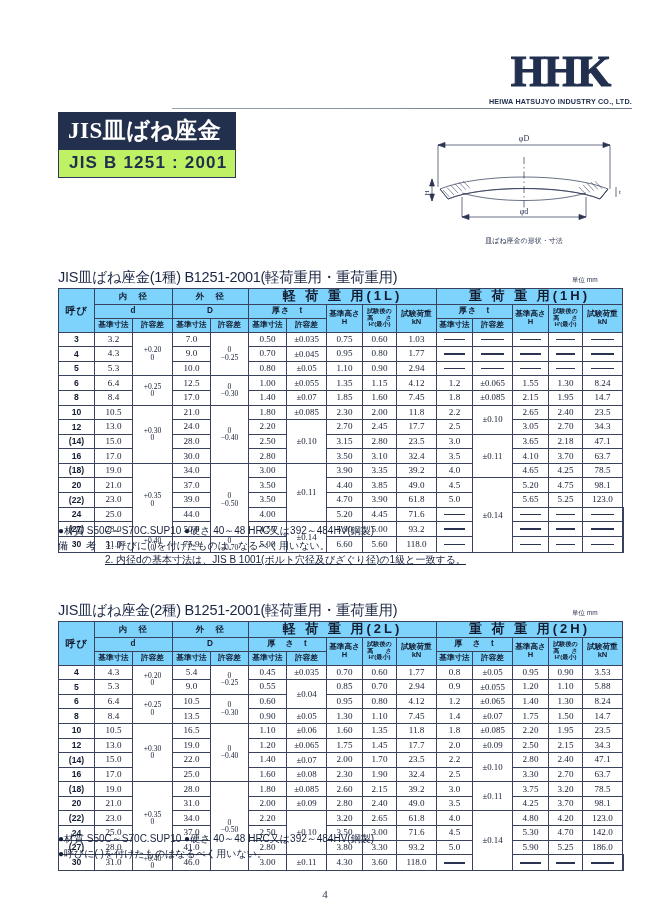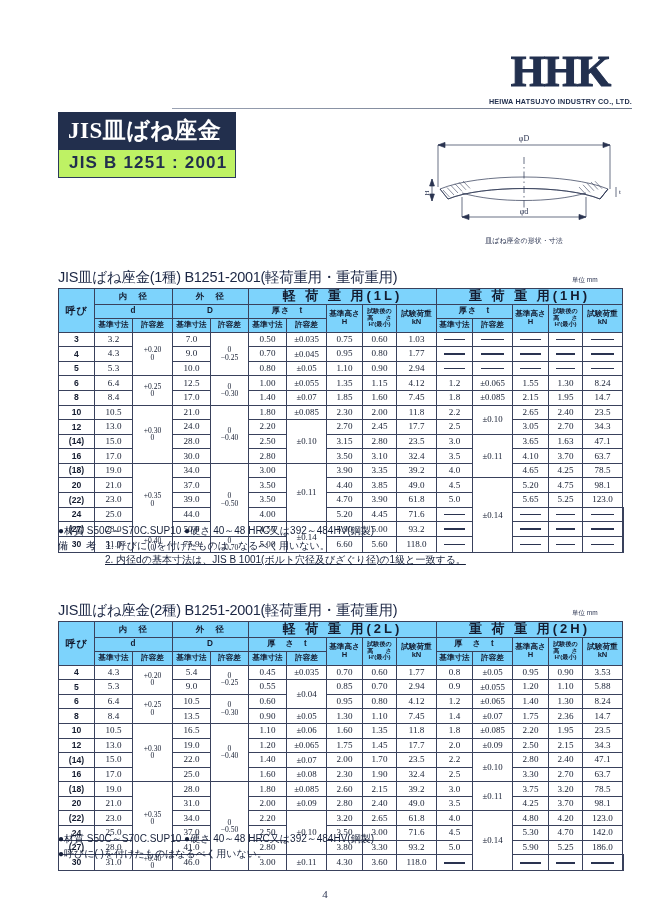--- a/index.html
+++ b/index.html
@@ -351,21 +351,21 @@
             <td class="nom">(14)</td>
             <td>15.0</td>
             <td>28.0</td>
             <td>2.50</td>
             <td>3.15</td>
             <td>2.80</td>
             <td>23.5</td>
             <td>3.0</td>
             <td class="tol" rowspan="3">±0.11</td>
             <td>3.65</td>
-            <td>1.63</td>
+            <td>2.18</td>
             <td>47.1</td>
           </tr>
           <tr>
             <td class="nom">16</td>
             <td>17.0</td>
             <td>30.0</td>
             <td>2.80</td>
             <td>3.50</td>
             <td>3.10</td>
             <td>32.4</td>
@@ -579,21 +579,21 @@
             <td>8.4</td>
             <td>13.5</td>
             <td>0.90</td>
             <td class="tol" rowspan="1">±0.05</td>
             <td>1.30</td>
             <td>1.10</td>
             <td>7.45</td>
             <td>1.4</td>
             <td class="tol" rowspan="1">±0.07</td>
             <td>1.75</td>
-            <td>2.36</td>
+            <td>1.50</td>
             <td>14.7</td>
           </tr>
           <tr>
             <td class="nom">10</td>
             <td>10.5</td>
             <td class="tol" rowspan="4"><span class="frac"><span>+0.30</span><span>0</span></span></td>
             <td>16.5</td>
             <td class="tol" rowspan="4"><span class="frac"><span>0</span><span>−0.40</span></span></td>
             <td>1.10</td>
             <td class="tol" rowspan="1">±0.06</td>

